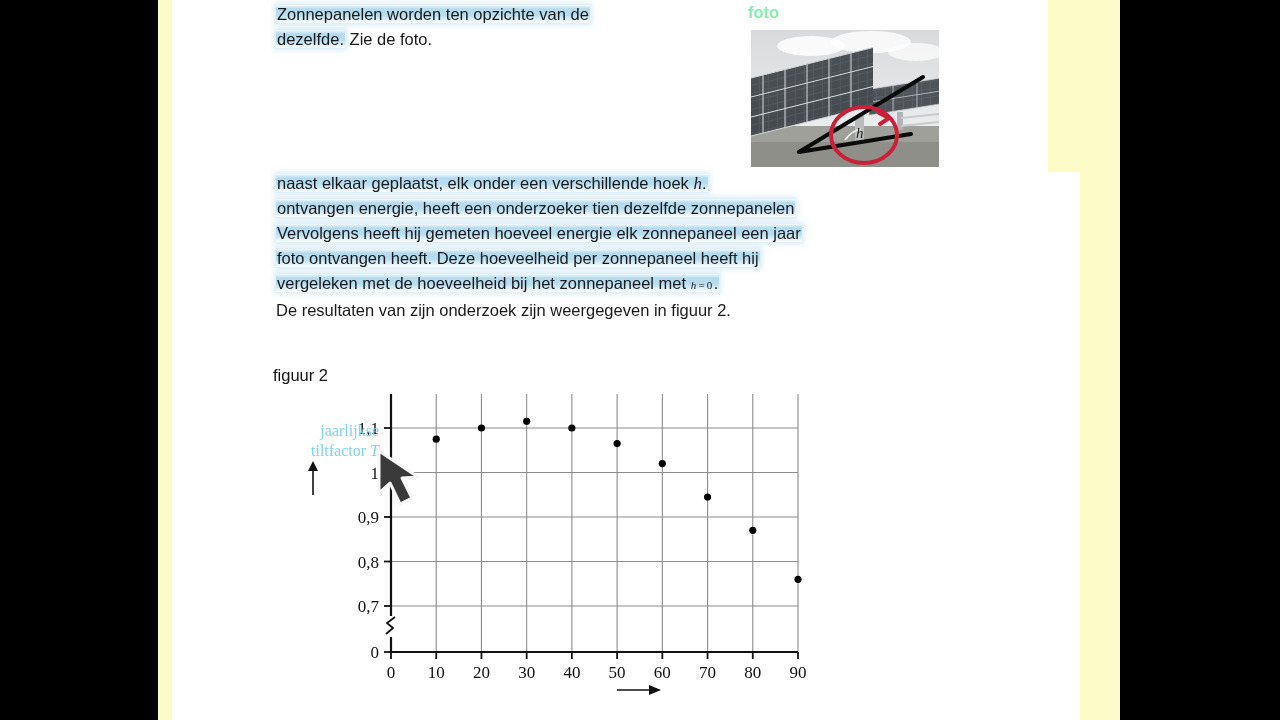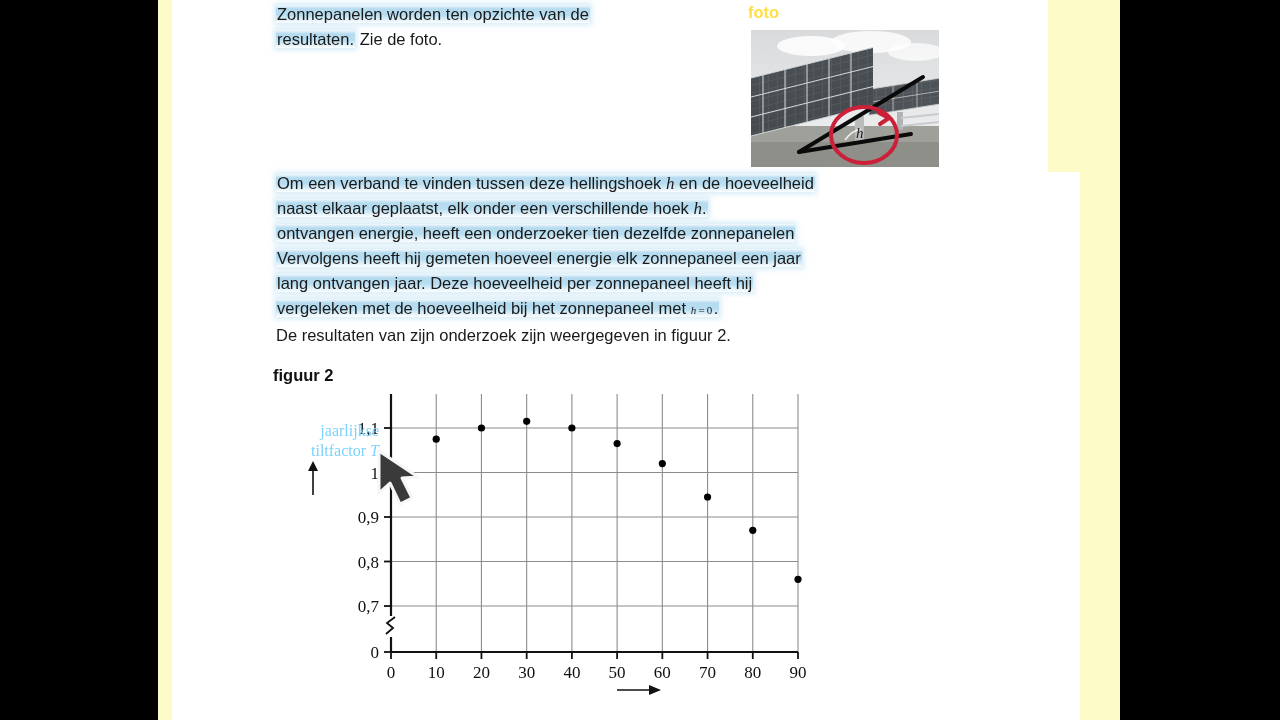--- a/index.html
+++ b/index.html
@@ -76,36 +76,36 @@
   }
   .matheq i { font-style: italic; }
 
   
   .foto-label {
     position: absolute;
     left: 748px; top: 3px;
     font-family: "Liberation Sans", sans-serif;
     font-weight: bold;
     font-size: 16.5px;
-    color: #fde047;
+    color: #86efac;
   }
   .foto-frame {
     position: absolute;
     left: 751px; top: 30px;
     width: 188px; height: 137px;
     overflow: hidden;
     background: #9a9a9a;
   }
 
   
   .fig-label {
     position: absolute;
     left: 273px; top: 366px;
     font-family: "Liberation Sans", sans-serif;
-    font-weight: bold;
+    font-weight: normal;
     font-size: 16.5px;
     color: #111;
   }
   .chart-wrap {
     position: absolute;
     left: 265px; top: 385px;
     width: 580px; height: 330px;
   }
   .ylabel {
     position: absolute;
@@ -144,21 +144,21 @@
   <div class="yellow-upper"></div>
   <div class="yellow-lower"></div>
   <div class="sheet-top"></div>
   <div class="sheet-main"></div>
 
   <div class="para para1">
     <div>
       <span class="hl">Zonnepanelen worden ten opzichte van de</span>
     </div>
     <div>
-      <span class="hl">resultaten.</span><span> Zie de foto.</span>
+      <span class="hl">dezelfde.</span><span> Zie de foto.</span>
     </div>
   </div>
 
   <div class="foto-label">foto</div>
   <div class="foto-frame">
     <svg width="188" height="137" viewBox="0 0 188 137">
       <defs>
         <linearGradient id="skyg" x1="0" y1="0" x2="0" y2="1">
           <stop offset="0%" stop-color="#d8dadc"></stop>
           <stop offset="100%" stop-color="#f2f3f4"></stop>
@@ -224,33 +224,30 @@
         <path d="M 128 83 l 10 5 l -9 6" fill="none" stroke="#cc1f38" stroke-width="4" stroke-linecap="round" stroke-linejoin="round"></path>
 
         <path d="M 94 110 q 6 -9 16 -11" fill="none" stroke="#f0f0f0" stroke-width="1.5"></path>
         <text x="105" y="108" font-family="Liberation Serif, serif" font-style="italic" font-size="15" fill="#1b1b1b">h</text>
       </g>
     </svg>
   </div>
 
   <div class="para para2">
     <div>
-      <span class="hl">Om een verband te vinden tussen deze hellingshoek <span class="mathvar">h</span> en de hoeveelheid</span>
-    </div>
-    <div>
       <span class="hl">naast elkaar geplaatst, elk onder een verschillende hoek <span class="mathvar">h</span>.</span>
     </div>
     <div>
       <span class="hl">ontvangen energie, heeft een onderzoeker tien dezelfde zonnepanelen</span>
     </div>
     <div>
       <span class="hl">Vervolgens heeft hij gemeten hoeveel energie elk zonnepaneel een jaar</span>
     </div>
     <div>
-      <span class="hl">lang ontvangen jaar. Deze hoeveelheid per zonnepaneel heeft hij</span>
+      <span class="hl">foto ontvangen heeft. Deze hoeveelheid per zonnepaneel heeft hij</span>
     </div>
     <div>
       <span class="hl">vergeleken met de hoeveelheid bij het zonnepaneel met&nbsp;<span class="matheq"><i>h</i> = 0</span> .</span>
     </div>
     <div>
       <span>De resultaten van zijn onderzoek zijn weergegeven in figuur 2.</span>
     </div>
   </div>
 
   <div class="fig-label">figuur 2</div>

